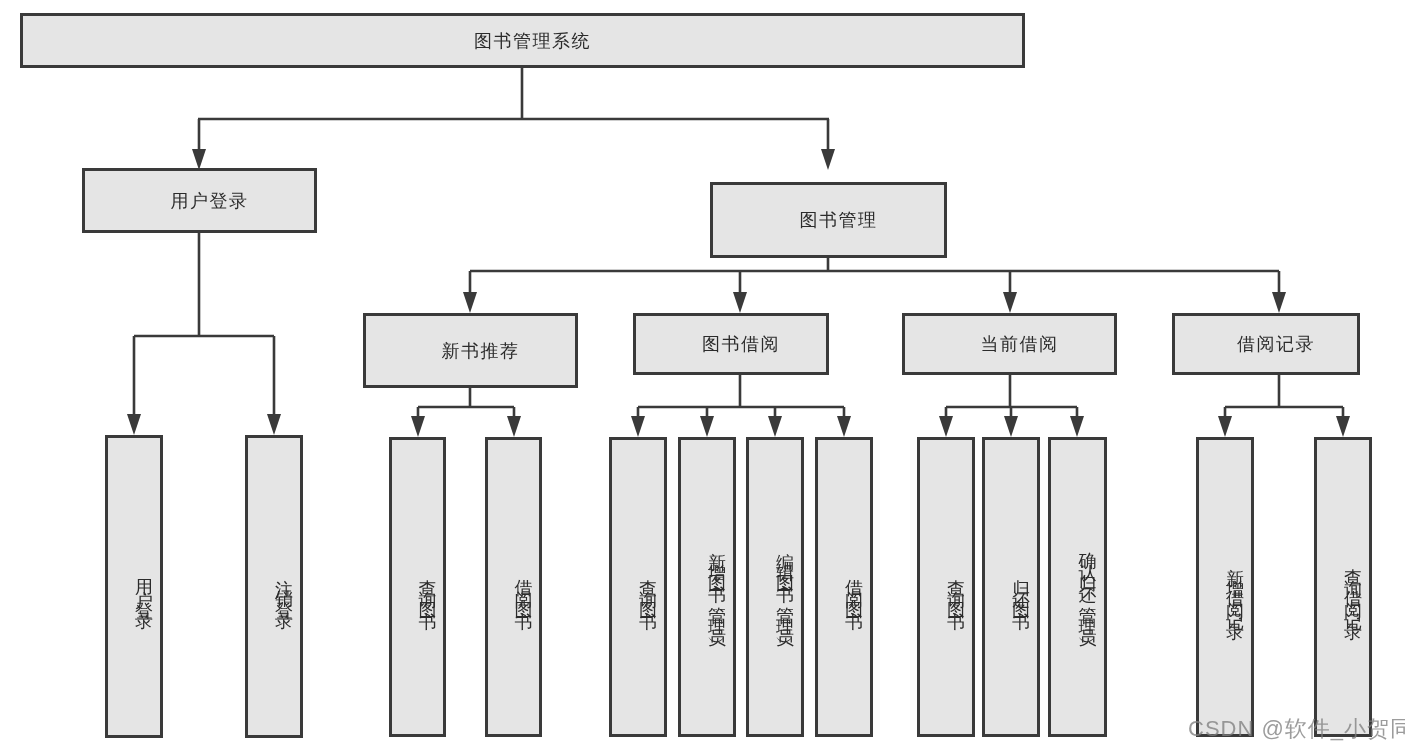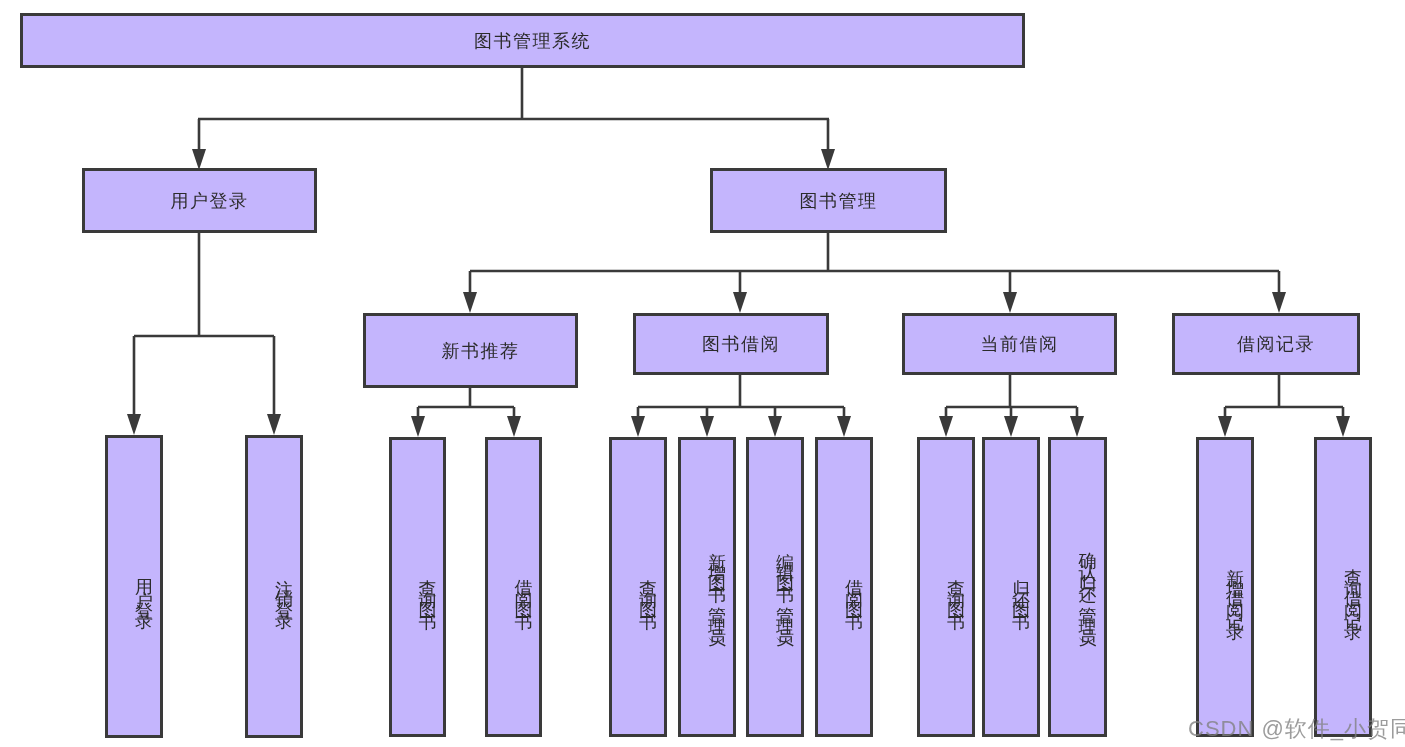--- a/index.html
+++ b/index.html
@@ -7,21 +7,21 @@
     position:relative;
     width:1405px;height:747px;
     background:#ffffff;
     font-family:"Liberation Sans","DejaVu Sans",sans-serif;
     overflow:hidden;
   }
   .wires{position:absolute;left:0;top:0;z-index:0;}
   .node{
     position:absolute;
     box-sizing:border-box;
-    background:#c4b5fd;
+    background:#e5e5e5;
     border:3px solid #3a3a3a;
     display:flex;align-items:center;justify-content:center;
     color:#2b2b2b;
     z-index:1;
     padding-left:20px;
   }
   .h-node{font-size:18px;letter-spacing:1.5px;text-align:center;}
   .v-node{
     font-size:18px;
     writing-mode:vertical-rl;
@@ -73,21 +73,21 @@
       <polygon points="1004,416 1018,416 1011,437"></polygon>
       <polygon points="1070,416 1084,416 1077,437"></polygon>
       <polygon points="1218,416 1232,416 1225,437"></polygon>
       <polygon points="1336,416 1350,416 1343,437"></polygon>
     </g>
   </svg>
 
   <div class="node h-node" style="left:20px;top:13px;width:1005px;height:55px;">图书管理系统</div>
 
   <div class="node h-node" style="left:82px;top:168px;width:235px;height:65px;">用户登录</div>
-  <div class="node h-node" style="left:710px;top:168px;width:237px;height:65px;">图书管理</div>
+  <div class="node h-node" style="left:710px;top:182px;width:237px;height:76px;">图书管理</div>
 
   <div class="node h-node" style="left:363px;top:313px;width:215px;height:75px;">新书推荐</div>
   <div class="node h-node" style="left:633px;top:313px;width:196px;height:62px;">图书借阅</div>
   <div class="node h-node" style="left:902px;top:313px;width:215px;height:62px;">当前借阅</div>
   <div class="node h-node" style="left:1172px;top:313px;width:188px;height:62px;">借阅记录</div>
 
   <div class="node v-node" style="left:105px;top:435px;width:58px;height:303px;">用户登录</div>
   <div class="node v-node" style="left:245px;top:435px;width:58px;height:303px;">注销登录</div>
 
   <div class="node v-node" style="left:389px;top:437px;width:57px;height:300px;">查询图书</div>

